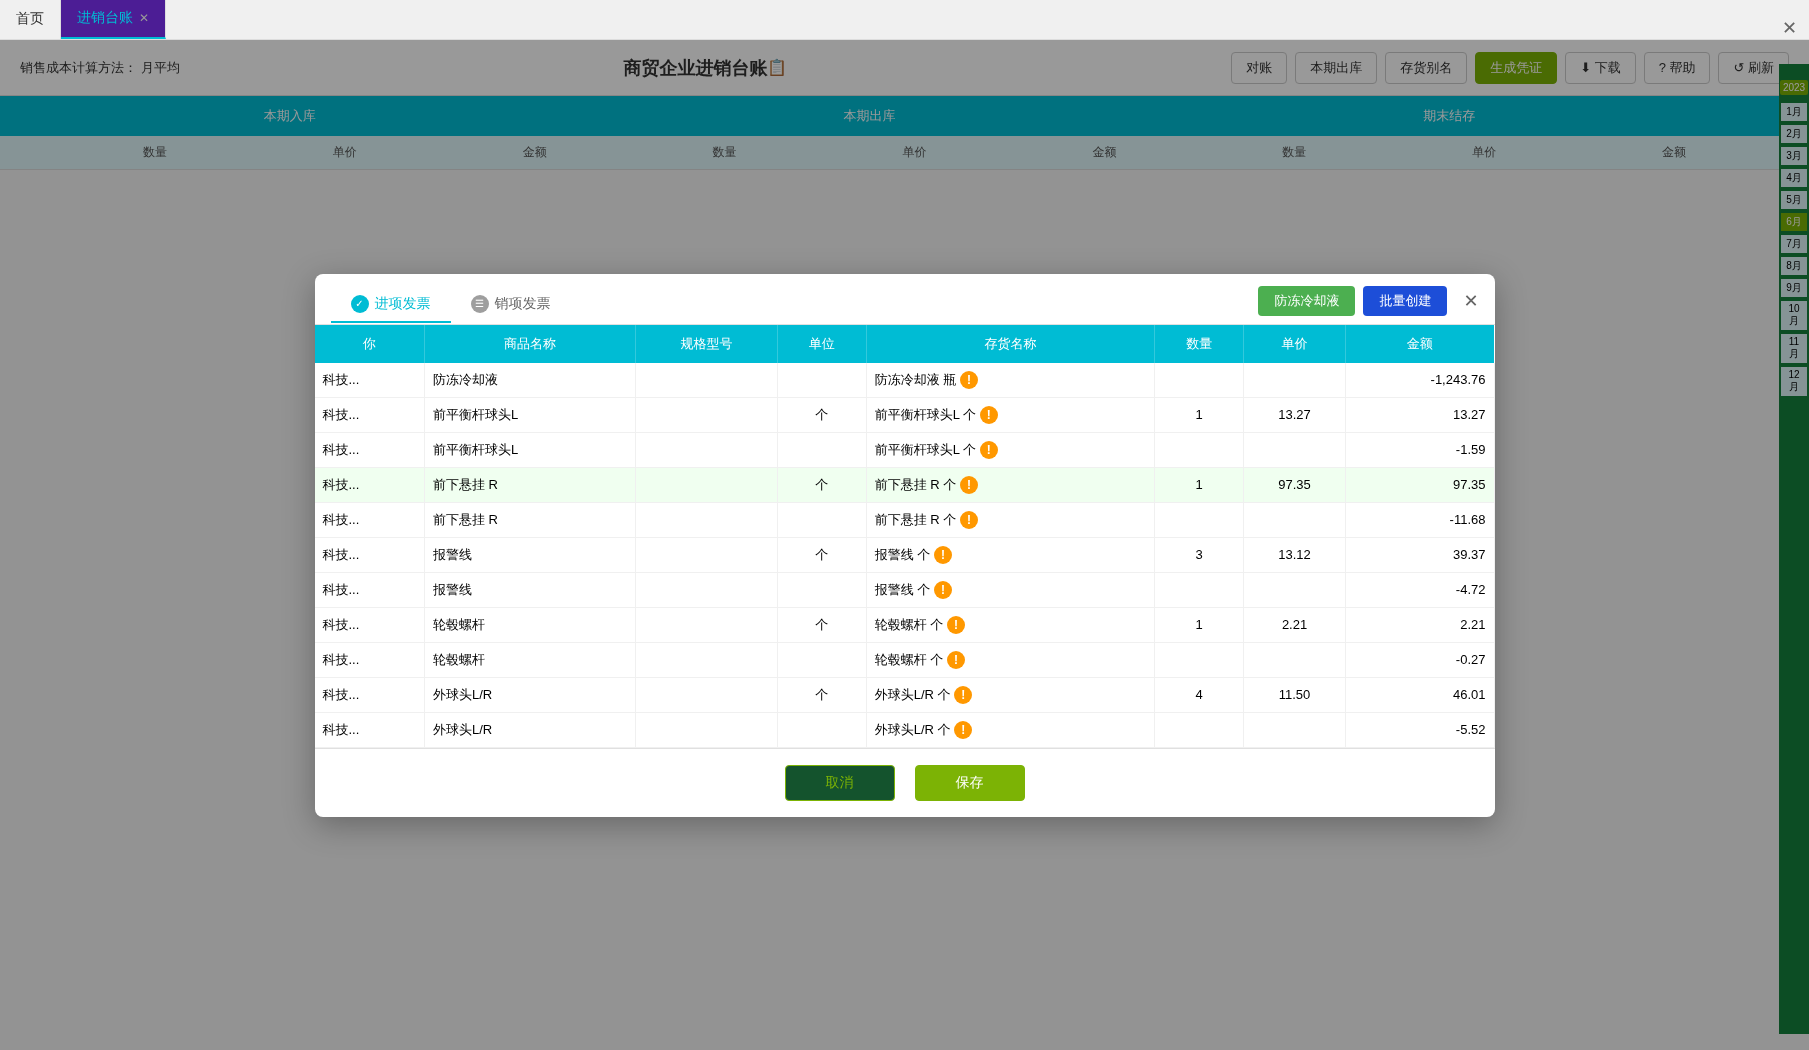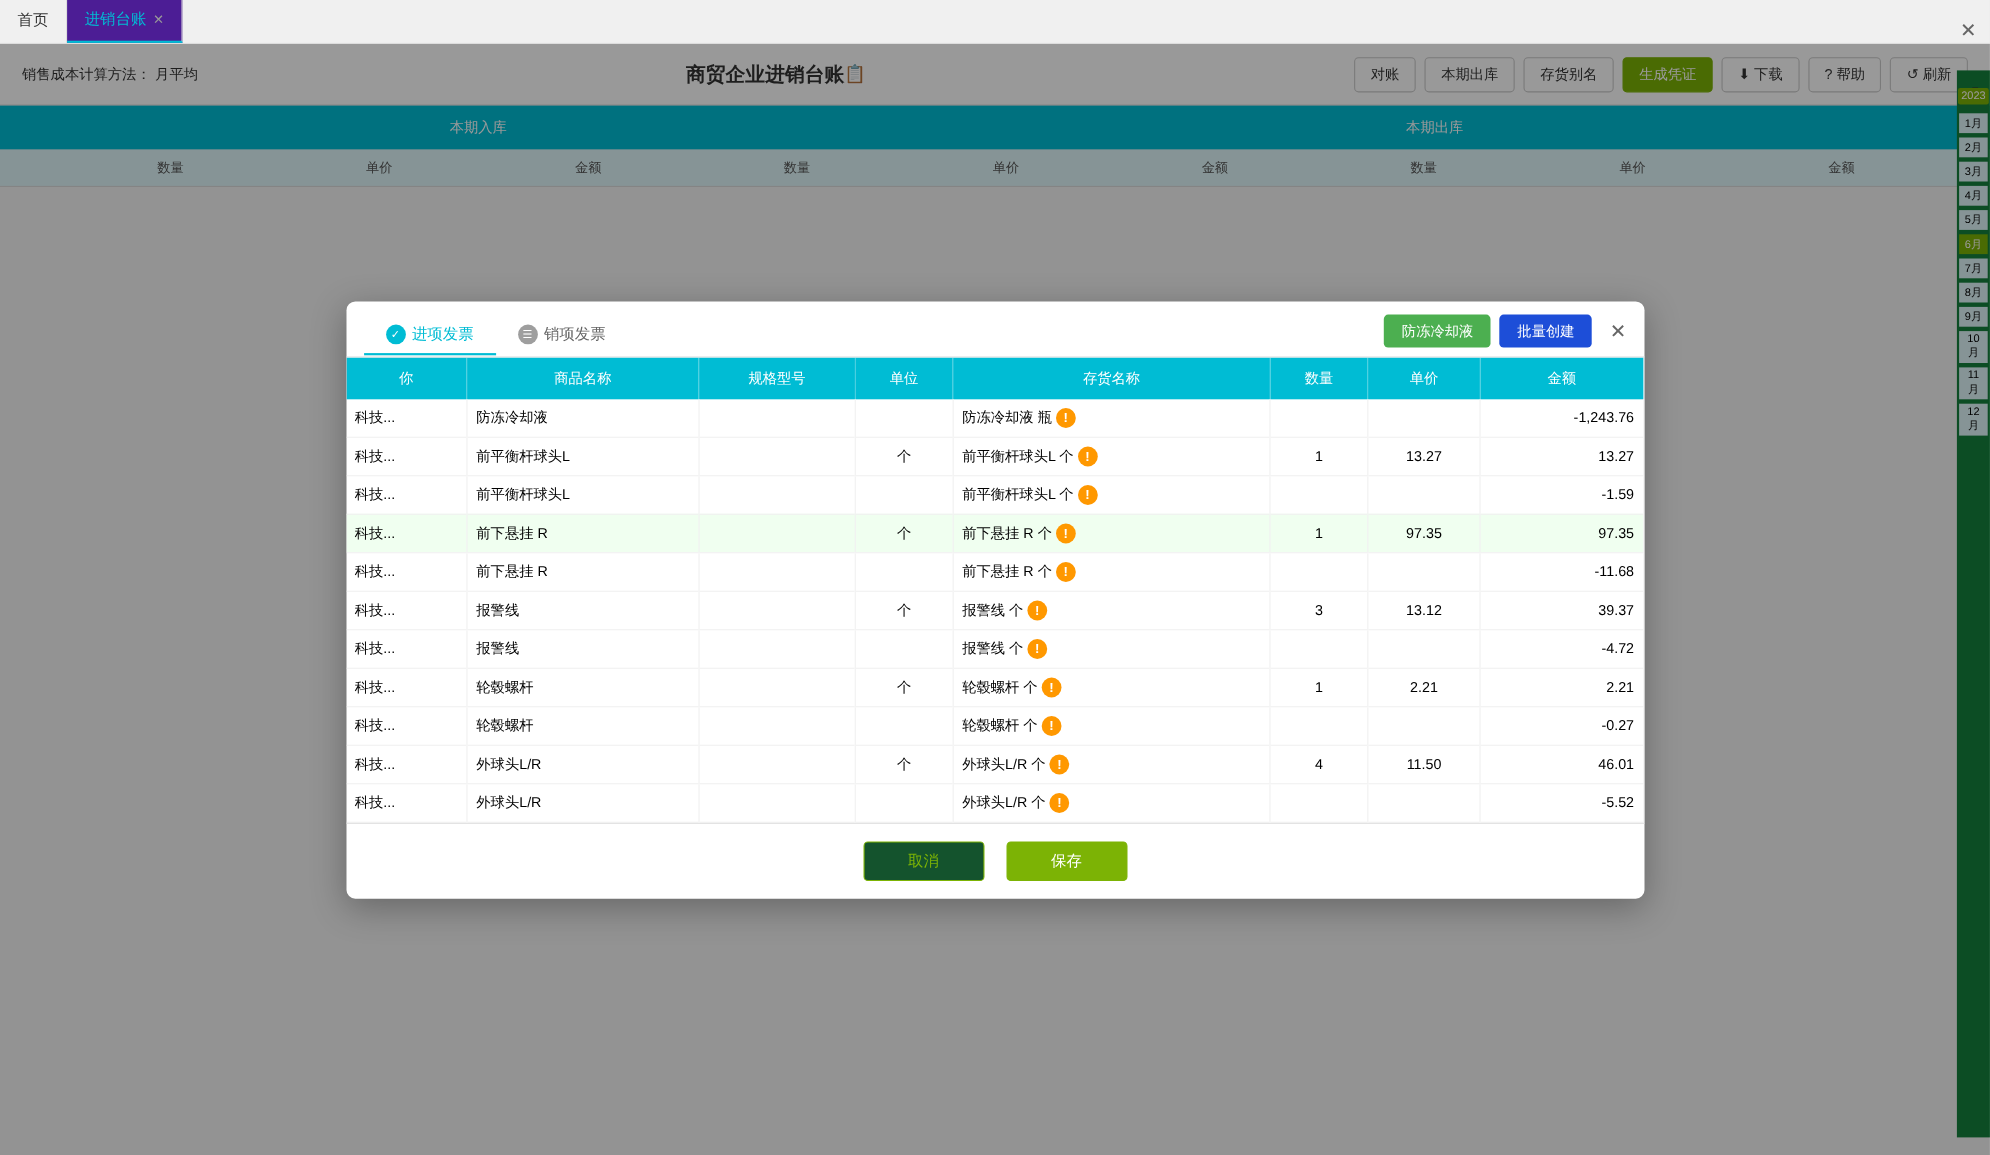--- a/index.html
+++ b/index.html
@@ -366,20 +366,23 @@
     </div>
   </div>
 
   <div style="display:flex; background:#00bcd4; height:40px; align-items:center; padding: 0 40px 0 0;">
     <div style="flex:1; text-align:center; color:#fff; font-size:13px;">
       <span>本期入库</span>
     </div>
     <div style="flex:1; text-align:center; color:#fff; font-size:13px;">
       <span>本期出库</span>
     </div>
+    <div style="flex:1; text-align:center; color:#fff; font-size:13px;">
+      <span>期末结存</span>
+    </div>
     <div style="width:30px;"></div>
   </div>
 
   <div style="display:flex; background:#e0f7fa; height:34px; align-items:center; border-bottom:1px solid #ddd; padding: 0 40px 0 60px;">
     <div style="flex:1; text-align:center; font-size:12px; color:#555;">数量</div>
     <div style="flex:1; text-align:center; font-size:12px; color:#555;">单价</div>
     <div style="flex:1; text-align:center; font-size:12px; color:#555;">金额</div>
     <div style="flex:1; text-align:center; font-size:12px; color:#555;">数量</div>
     <div style="flex:1; text-align:center; font-size:12px; color:#555;">单价</div>
     <div style="flex:1; text-align:center; font-size:12px; color:#555;">金额</div>

